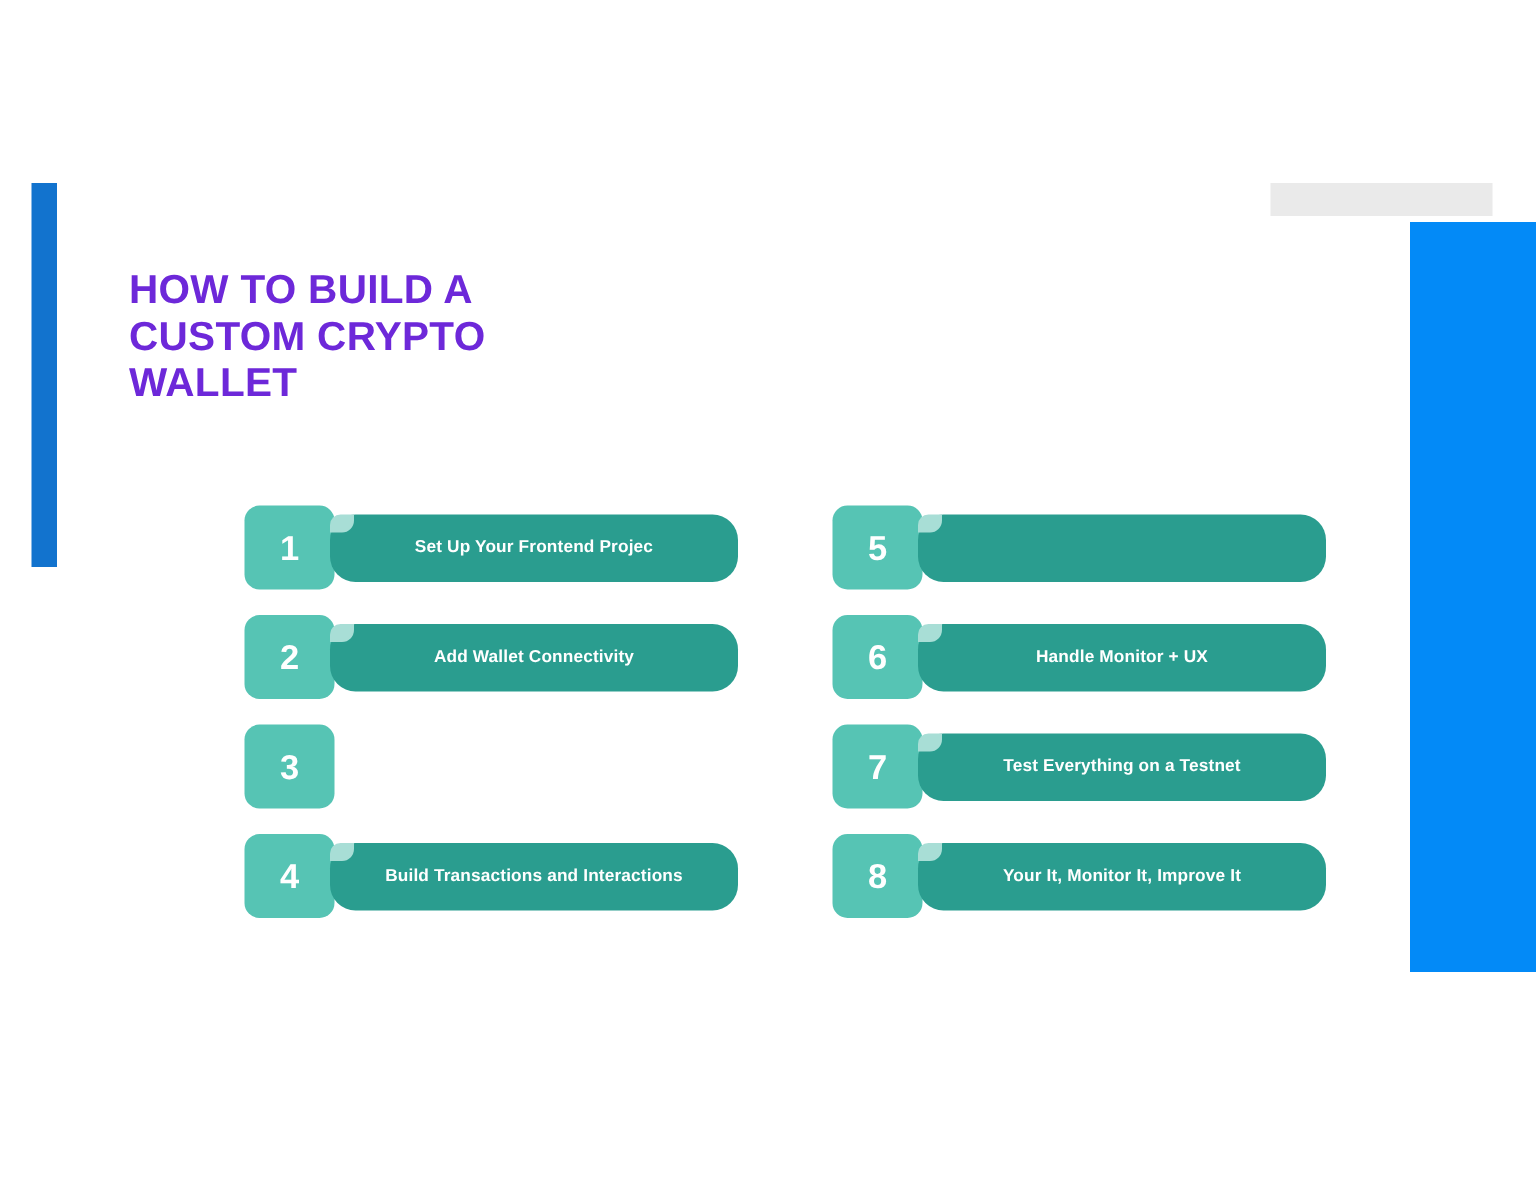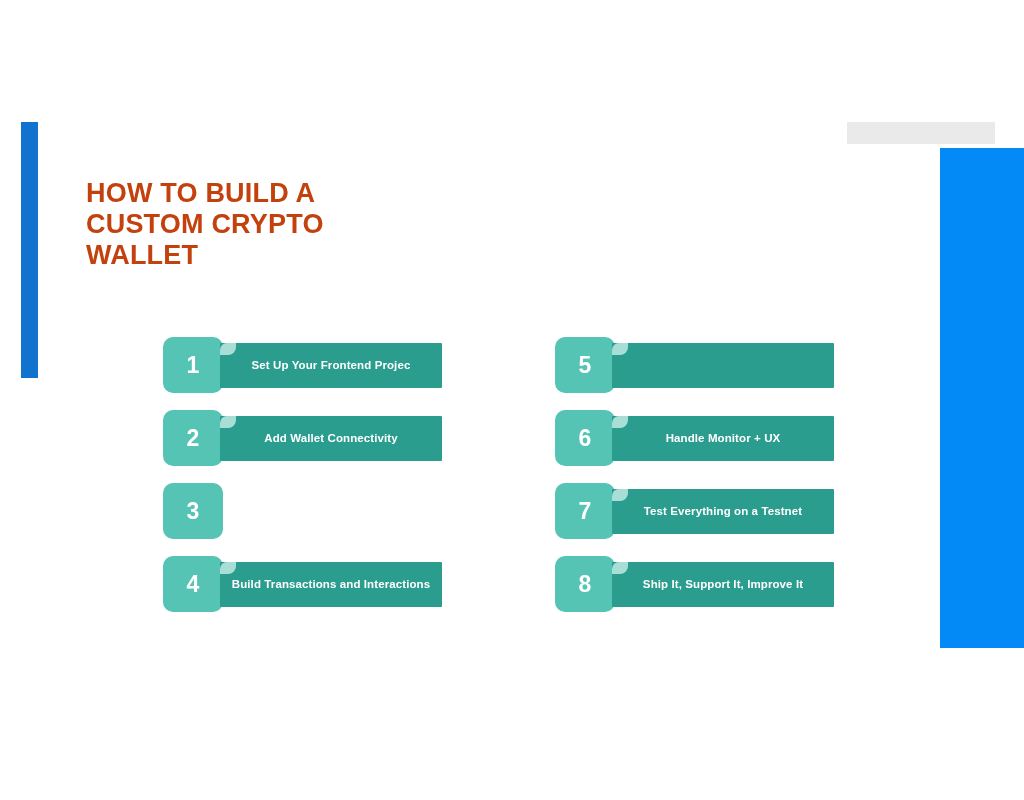--- a/index.html
+++ b/index.html
@@ -45,21 +45,21 @@
     height: 500px;
     background: #038af7;
   }
 
   
   .title {
     position: absolute;
     left: 86px;
     top: 178px;
     width: 330px;
-    color: #c2410c;
+    color: #6d28d9;
     font-size: 27px;
     font-weight: bold;
     line-height: 31px;
     letter-spacing: 0.2px;
     text-transform: uppercase;
     white-space: pre-line;
   }
 
   
   .steps-col {
@@ -88,24 +88,24 @@
     justify-content: center;
     color: #ffffff;
     font-size: 23px;
     font-weight: bold;
     z-index: 1;
   }
   .step-bar {
     position: absolute;
     left: 57px;
     top: 6px;
-    width: 222px;
+    width: 272px;
     height: 45px;
     background: #2a9d8f;
-    border-radius: 1px;
+    border-radius: 17px;
     display: flex;
     align-items: center;
     justify-content: center;
     padding: 0 10px;
     box-sizing: border-box;
     z-index: 2;
   }
   .step-bar-tab {
     position: absolute;
     left: 0;
@@ -193,19 +193,19 @@
       <div class="step-bar">
         <span class="step-bar-tab"></span>
         <span class="step-label">Test Everything on a Testnet</span>
       </div>
     </div>
 
     <div class="step-row">
       <div class="step-badge">8</div>
       <div class="step-bar">
         <span class="step-bar-tab"></span>
-        <span class="step-label">Ship It, Support It, Improve It</span>
+        <span class="step-label">Your It, Monitor It, Improve It</span>
       </div>
     </div>
 
   </div>
 
 </div>
 
 </body></html>

